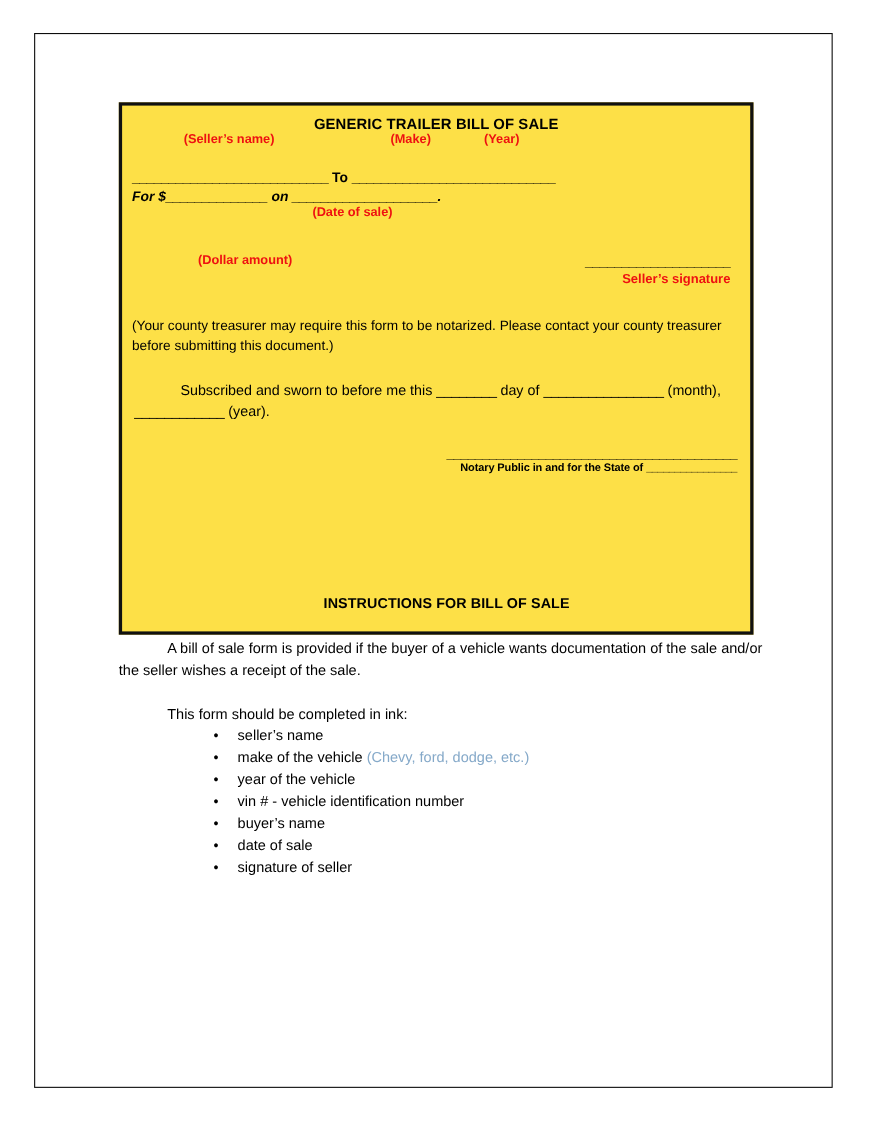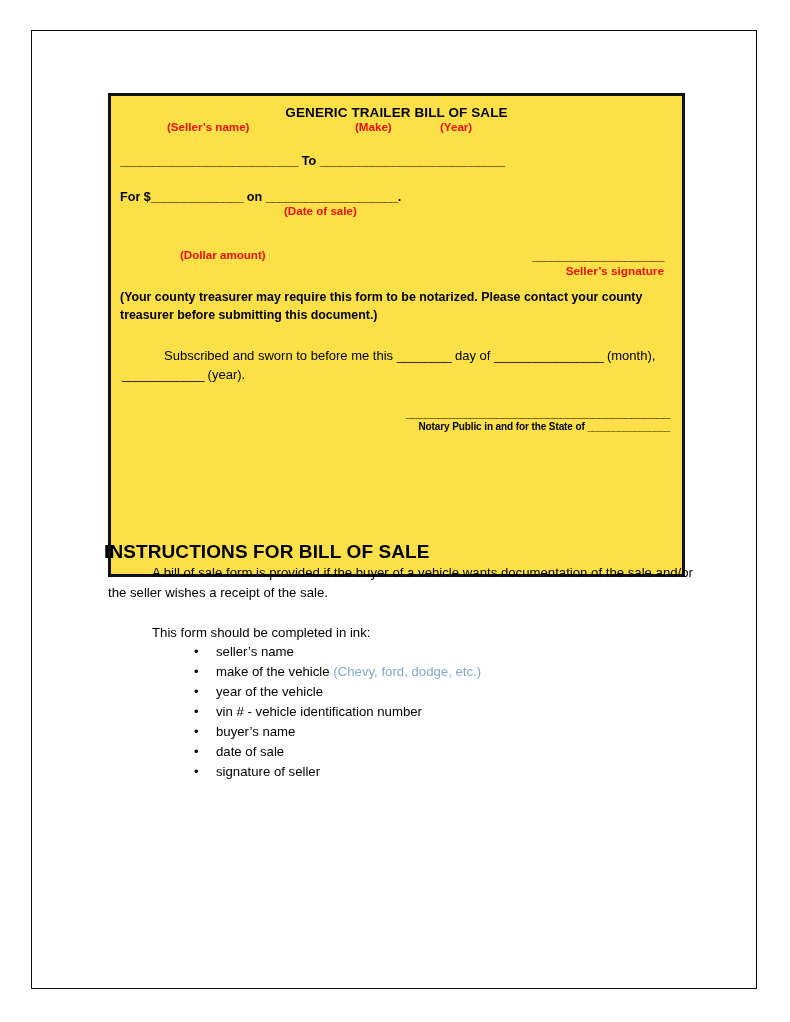--- a/index.html
+++ b/index.html
@@ -79,45 +79,46 @@
     font-size: 12.6px;
   }
   
   .line-2 {
     margin-top: 18px;
     white-space: nowrap;
     font-size: 12.6px;
   }
   
   .line-3 {
-    margin-top: 22px;
+    margin-top: 4px;
     white-space: nowrap;
     font-size: 12.6px;
+    font-style: italic;
   }
 
   
   .sig-block {
     margin-top: 30px;
     text-align: right;
     padding-right: 10px;
   }
   .sig-rule {
     font-size: 12.6px;
     letter-spacing: -0.4px;
     line-height: 1.1;
   }
   .sig-label {
     font-size: 11.8px;
     line-height: 1.35;
   }
 
   .notarize-note {
-    margin-top: 9px;
+    margin-top: 26px;
     font-size: 12.4px;
-    font-weight: bold;
+    font-weight: normal;
     line-height: 1.45;
     max-width: 545px;
   }
 
   .sworn {
     margin-top: 21px;
     font-size: 13px;
     font-weight: normal;
     line-height: 1.5;
     padding-left: 2px;
@@ -142,27 +143,28 @@
   }
 
   
   .instructions {
     position: absolute;
     left: 76px;
     top: 510px;   
     width: 600px;
   }
   .instr-title {
-    text-align: left;
-    font-weight: bold;
-    font-size: 19px;
+    text-align: center;
+    font-weight: bold;
+    font-size: 13px;
     letter-spacing: .1px;
     margin-left: -4px;
   }
   .instr-para {
+    margin-top: 24px;
     font-size: 13.2px;
     line-height: 1.5;
     width: 588px;
   }
   .instr-para .first-indent { display: inline-block; width: 44px; }
 
   .instr-sub {
     margin-top: 22px;
     font-size: 13.2px;
     padding-left: 44px;

